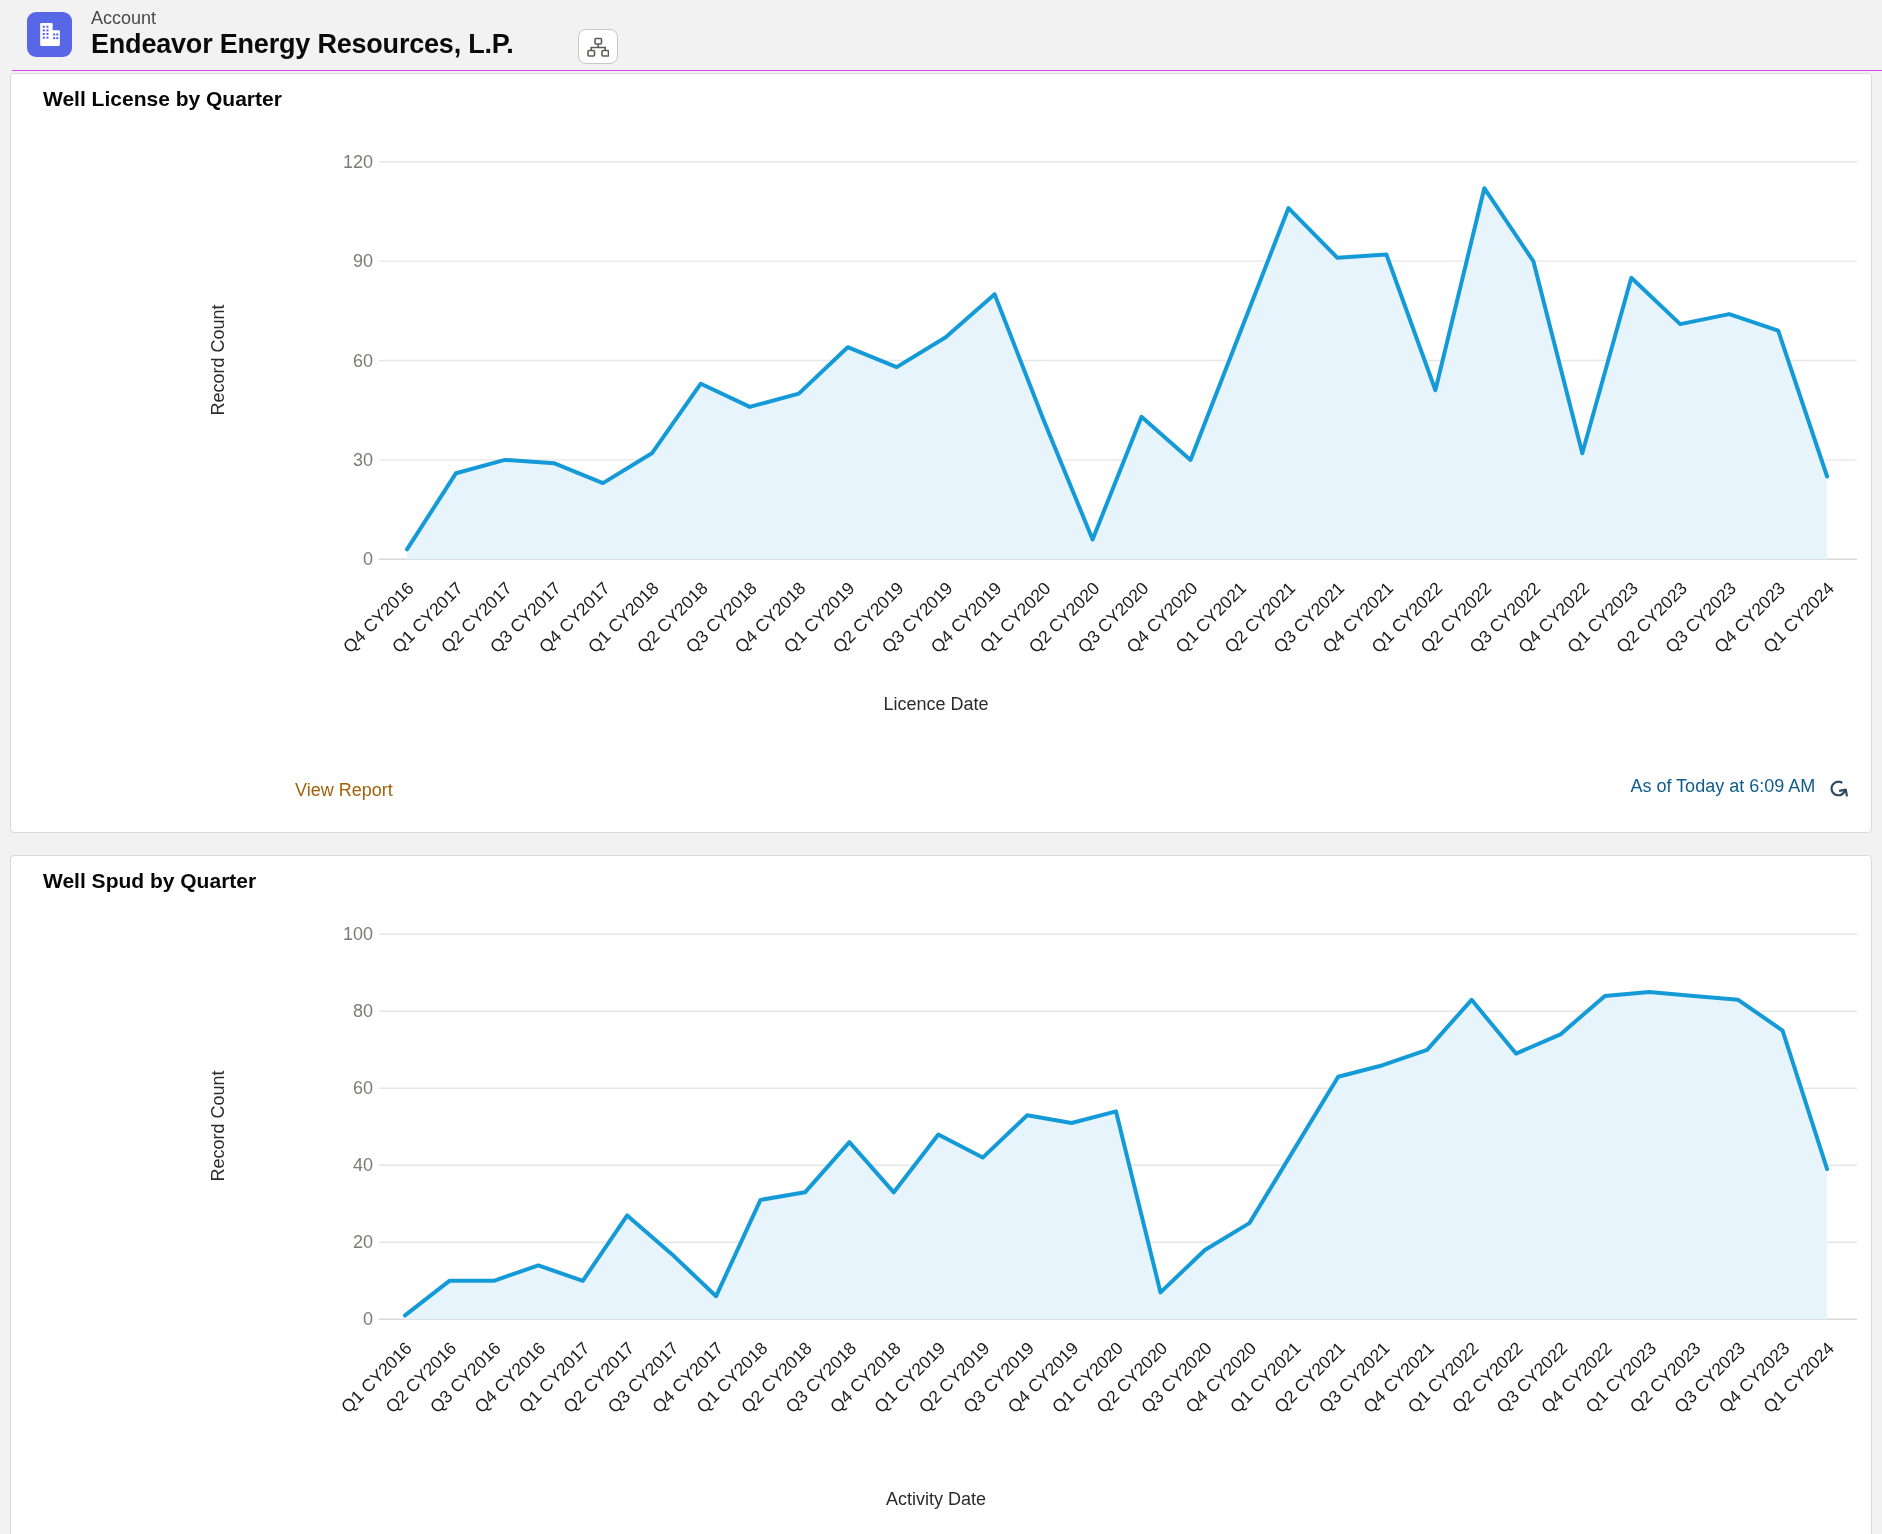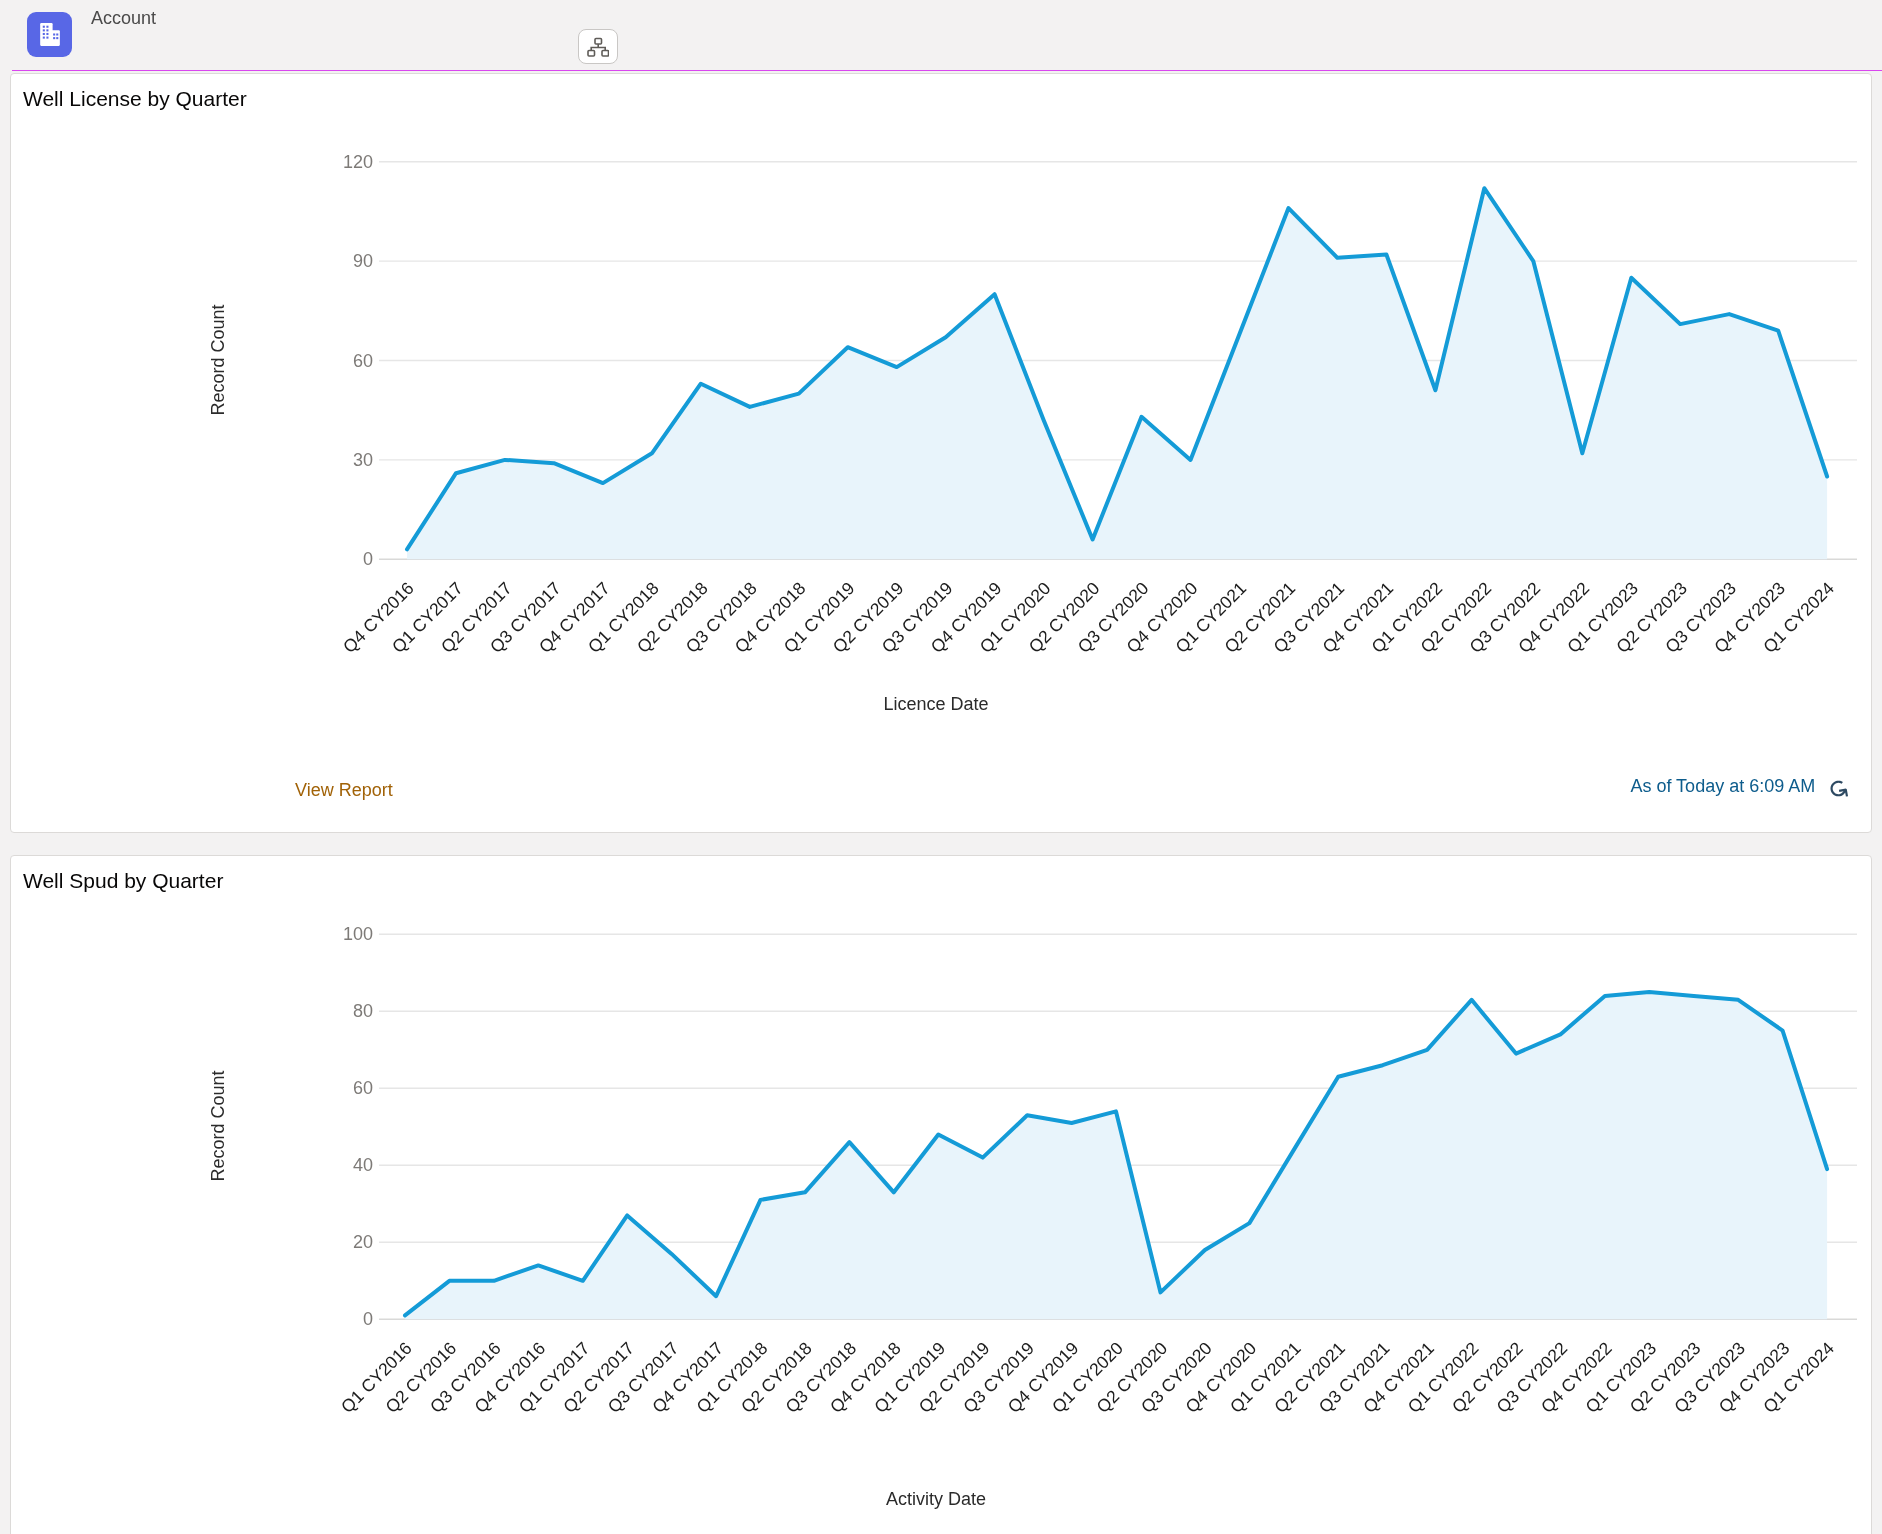--- a/index.html
+++ b/index.html
@@ -14,21 +14,21 @@
   .obj-label { position:absolute; left:79px; top:8px; font-size:18px; color:#4a4a4a; }
   .record-name { position:absolute; left:79px; top:29px; font-size:27px; font-weight:700; color:#0a0a0a; letter-spacing:-0.2px; }
   .hier-btn { position:absolute; left:566px; top:29px; width:40px; height:35px; background:#fff;
               border:1px solid #c9c7c5; border-radius:8px; display:flex; align-items:center; justify-content:center; cursor:pointer; }
 
   
   .card { position:absolute; left:10px; width:1862px; background:#fff;
           border:1px solid #dcdad8; border-radius:4px; }
   #card-license { top:73px;  height:760px; }
   #card-spud    { top:855px; height:700px; }
-  .card-title { position:absolute; left:12px; top:13px; font-size:21px; font-weight:400; color:#080707; }
+  .card-title { position:absolute; left:32px; top:13px; font-size:21px; font-weight:700; color:#080707; }
   .chart-svg { position:absolute; left:0; top:0; }
 
   
   .card-footer { position:absolute; left:0; right:0; top:698px; height:40px; }
   .view-report { position:absolute; left:268px; top:8px; font-size:18px; color:#a16207; text-decoration:none; cursor:pointer;margin-left:16px; }
   .asof-wrap { position:absolute; right:22px; top:4px; display:flex; align-items:flex-start; gap:12px; }
   .asof-text { font-size:18px; color:#0d5c8c; }
   .refresh-btn { background:none; border:none; cursor:pointer; font-size:26px; line-height:26px;
                  color:#2e4a62; font-family:"DejaVu Sans", sans-serif; transform:scaleX(-1) rotate(-80deg); }
 </style>
@@ -50,20 +50,21 @@
         <rect x="7.5" y="16" width="2" height="2"></rect>
           <rect x="11" y="16" width="2" height="2"></rect>
         <rect x="17.5" y="13" width="2" height="2"></rect>
           <rect x="20.5" y="13" width="2" height="2"></rect>
         <rect x="17.5" y="16.5" width="2" height="2"></rect>
           <rect x="20.5" y="16.5" width="2" height="2"></rect>
       </g>
     </svg>
   </div>
   <div class="obj-label">Account</div>
+  <h1 class="record-name">Endeavor Energy Resources, L.P.</h1>
   <div class="hier-btn">
     <svg width="22" height="20" viewBox="0 0 22 20" fill="none" stroke="#5f5c58" stroke-width="1.6">
       <rect x="8" y="1.5" width="6.5" height="5.5" rx="1"></rect>
       <path d="M11.2 7 L11.2 10.5 M4.2 14 L4.2 10.5 L18.2 10.5 L18.2 14"></path>
       <rect x="1" y="13.5" width="6.5" height="5.5" rx="1"></rect>
       <rect x="15" y="13.5" width="6.5" height="5.5" rx="1"></rect>
     </svg>
   </div>
 </div>
 

